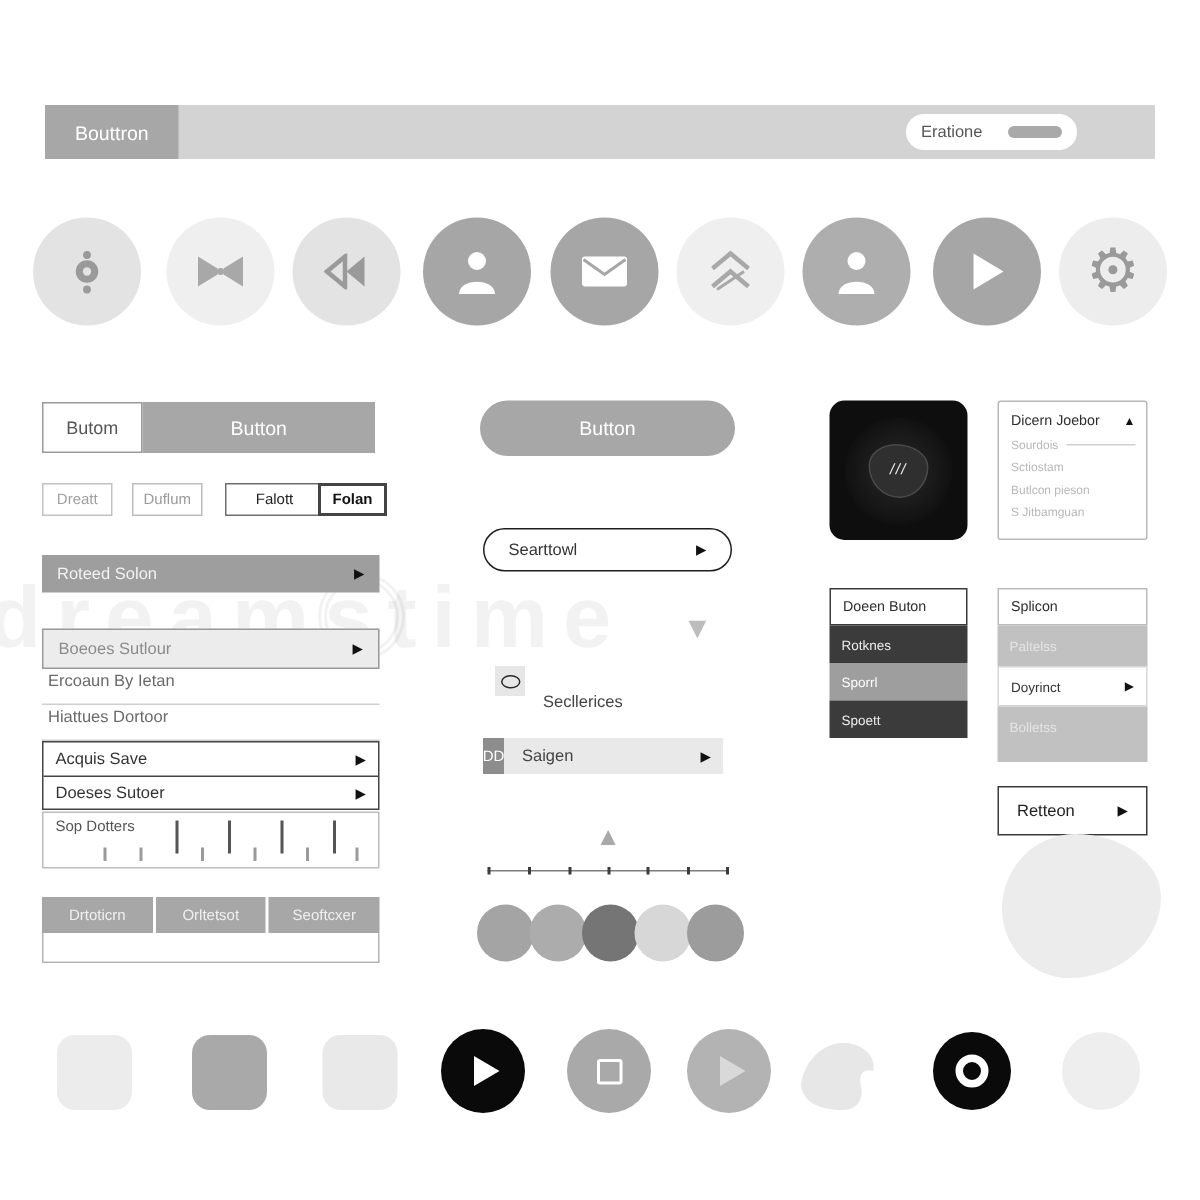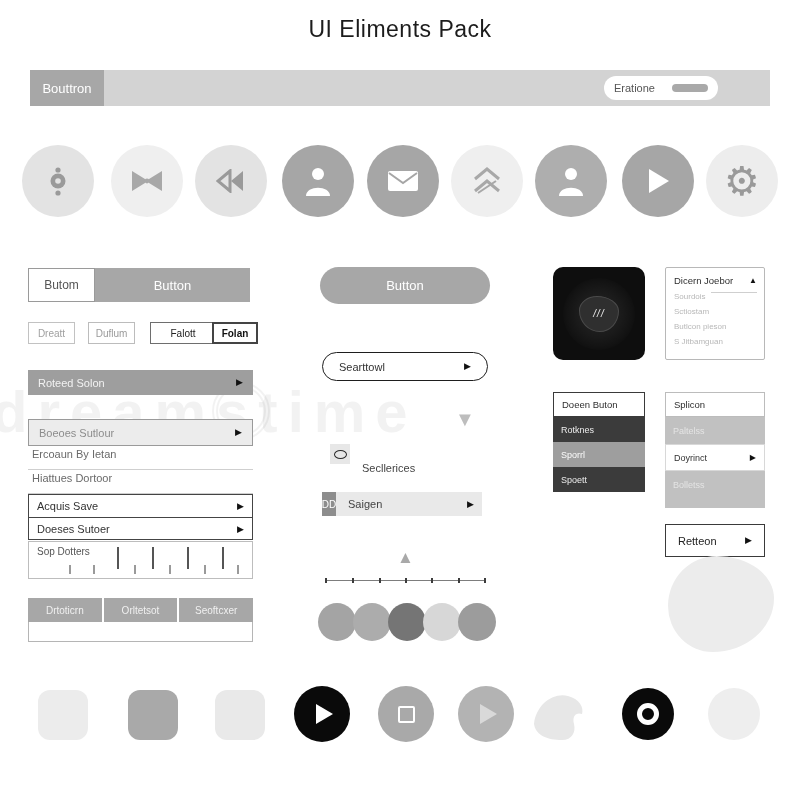--- a/index.html
+++ b/index.html
@@ -12,21 +12,21 @@
     font-weight:bold; letter-spacing:10px; color:rgba(130,130,130,0.10); white-space:nowrap; }
   .watermark-ring { position:absolute; left:212px; top:382px; width:58px; height:58px;
     border:6px double rgba(0,0,0,0.05); border-radius:50%; }
 
   
   .page-title { position:absolute; top:16px; left:0; width:100%; text-align:center;
     font-size:23px; font-weight:500; color:#1c1c1c; letter-spacing:0.5px; }
 
   
   .topbar { position:absolute; left:30px; top:70px; width:740px; height:36px; background:#d3d3d3; }
-  .topbar-btn { position:absolute; left:0; top:0; width:74px; height:36px; background:#a7a7a7;
+  .topbar-btn { position:absolute; left:0; top:0; width:89px; height:36px; background:#a7a7a7;
     color:#fff; font-size:13px; border:none; display:flex; align-items:center; justify-content:center; }
   .topbar-pill { position:absolute; right:52px; top:6px; width:114px; height:24px; background:#fff;
     border-radius:12px; display:flex; align-items:center; padding:0 10px; gap:8px; }
   .topbar-pill .lbl { font-size:11px; color:#555; flex:1; }
   .topbar-pill .toggle { width:36px; height:8px; background:#a9a9a9; border-radius:4px; }
 
   
   .circle-ic { position:absolute; top:145px; width:72px; height:72px; border-radius:50%;
     display:flex; align-items:center; justify-content:center; }
   .circle-ic.light { background:#e3e3e3; color:#9a9a9a; }
@@ -110,21 +110,21 @@
     display:flex; align-items:center; justify-content:center; }
   .cloud-blob { position:relative; width:40px; height:36px; background:#2f2f2f;
     border:1px solid #4a4a4a; border-radius:45% 55% 48% 52% / 40% 42% 58% 60%;
     display:flex; align-items:center; justify-content:center; }
   .cloud-slashes { color:#f0f0f0; font-style:italic; font-size:10px; letter-spacing:1px; }
 
   .info-card { position:absolute; left:665px; top:267px; width:100px; height:93px; background:#fff;
     border:1px solid #b8b8b8; border-radius:2px; padding:7px 7px 0 8px; }
   .info-head { font-size:9.5px; color:#2e2e2e; display:flex; align-items:center; }
   .info-head .arr { margin-left:auto; font-size:8px; }
-  .info-item { font-size:8px; color:#b8b8b8; margin-top:6px; display:flex; }
+  .info-item { font-size:8px; color:#b8b8b8; margin-top:6px; display:flex; align-items:center; }
   .info-item .dash { flex:1; border-top:1px solid #cfcfcf; margin-left:5px; }
 
   .menu { position:absolute; width:92px; }
   .menu-head { height:25px; background:#fff; border:1px solid #3a3a3a; color:#2e2e2e; font-size:9.5px;
     display:flex; align-items:center; padding:0 8px; }
   .menu-row { height:25px; display:flex; align-items:center; padding:0 8px; font-size:9px; }
   .row-dark { background:#3b3b3b; color:#ececec; }
   .row-gray { background:#9e9e9e; color:#fdfdfd; }
   .m1 { left:553px; top:392px; }
 
@@ -160,21 +160,20 @@
   .swoosh { position:absolute; left:528px; top:688px; }
 </style>
 </head>
 <body>
 
 <div class="stage">
 
   <div class="watermark-band">dreamstime</div>
   <div class="watermark-ring"></div>
 
-  <div class="page-title">UI Eliments Pack</div>
 
   <div class="topbar">
     <button class="topbar-btn">Bouttron</button>
     <div class="topbar-pill">
       <span class="lbl">Eratione</span>
       <span class="toggle"></span>
     </div>
   </div>
 
   <div class="circle-ic light" style="left:22px">

